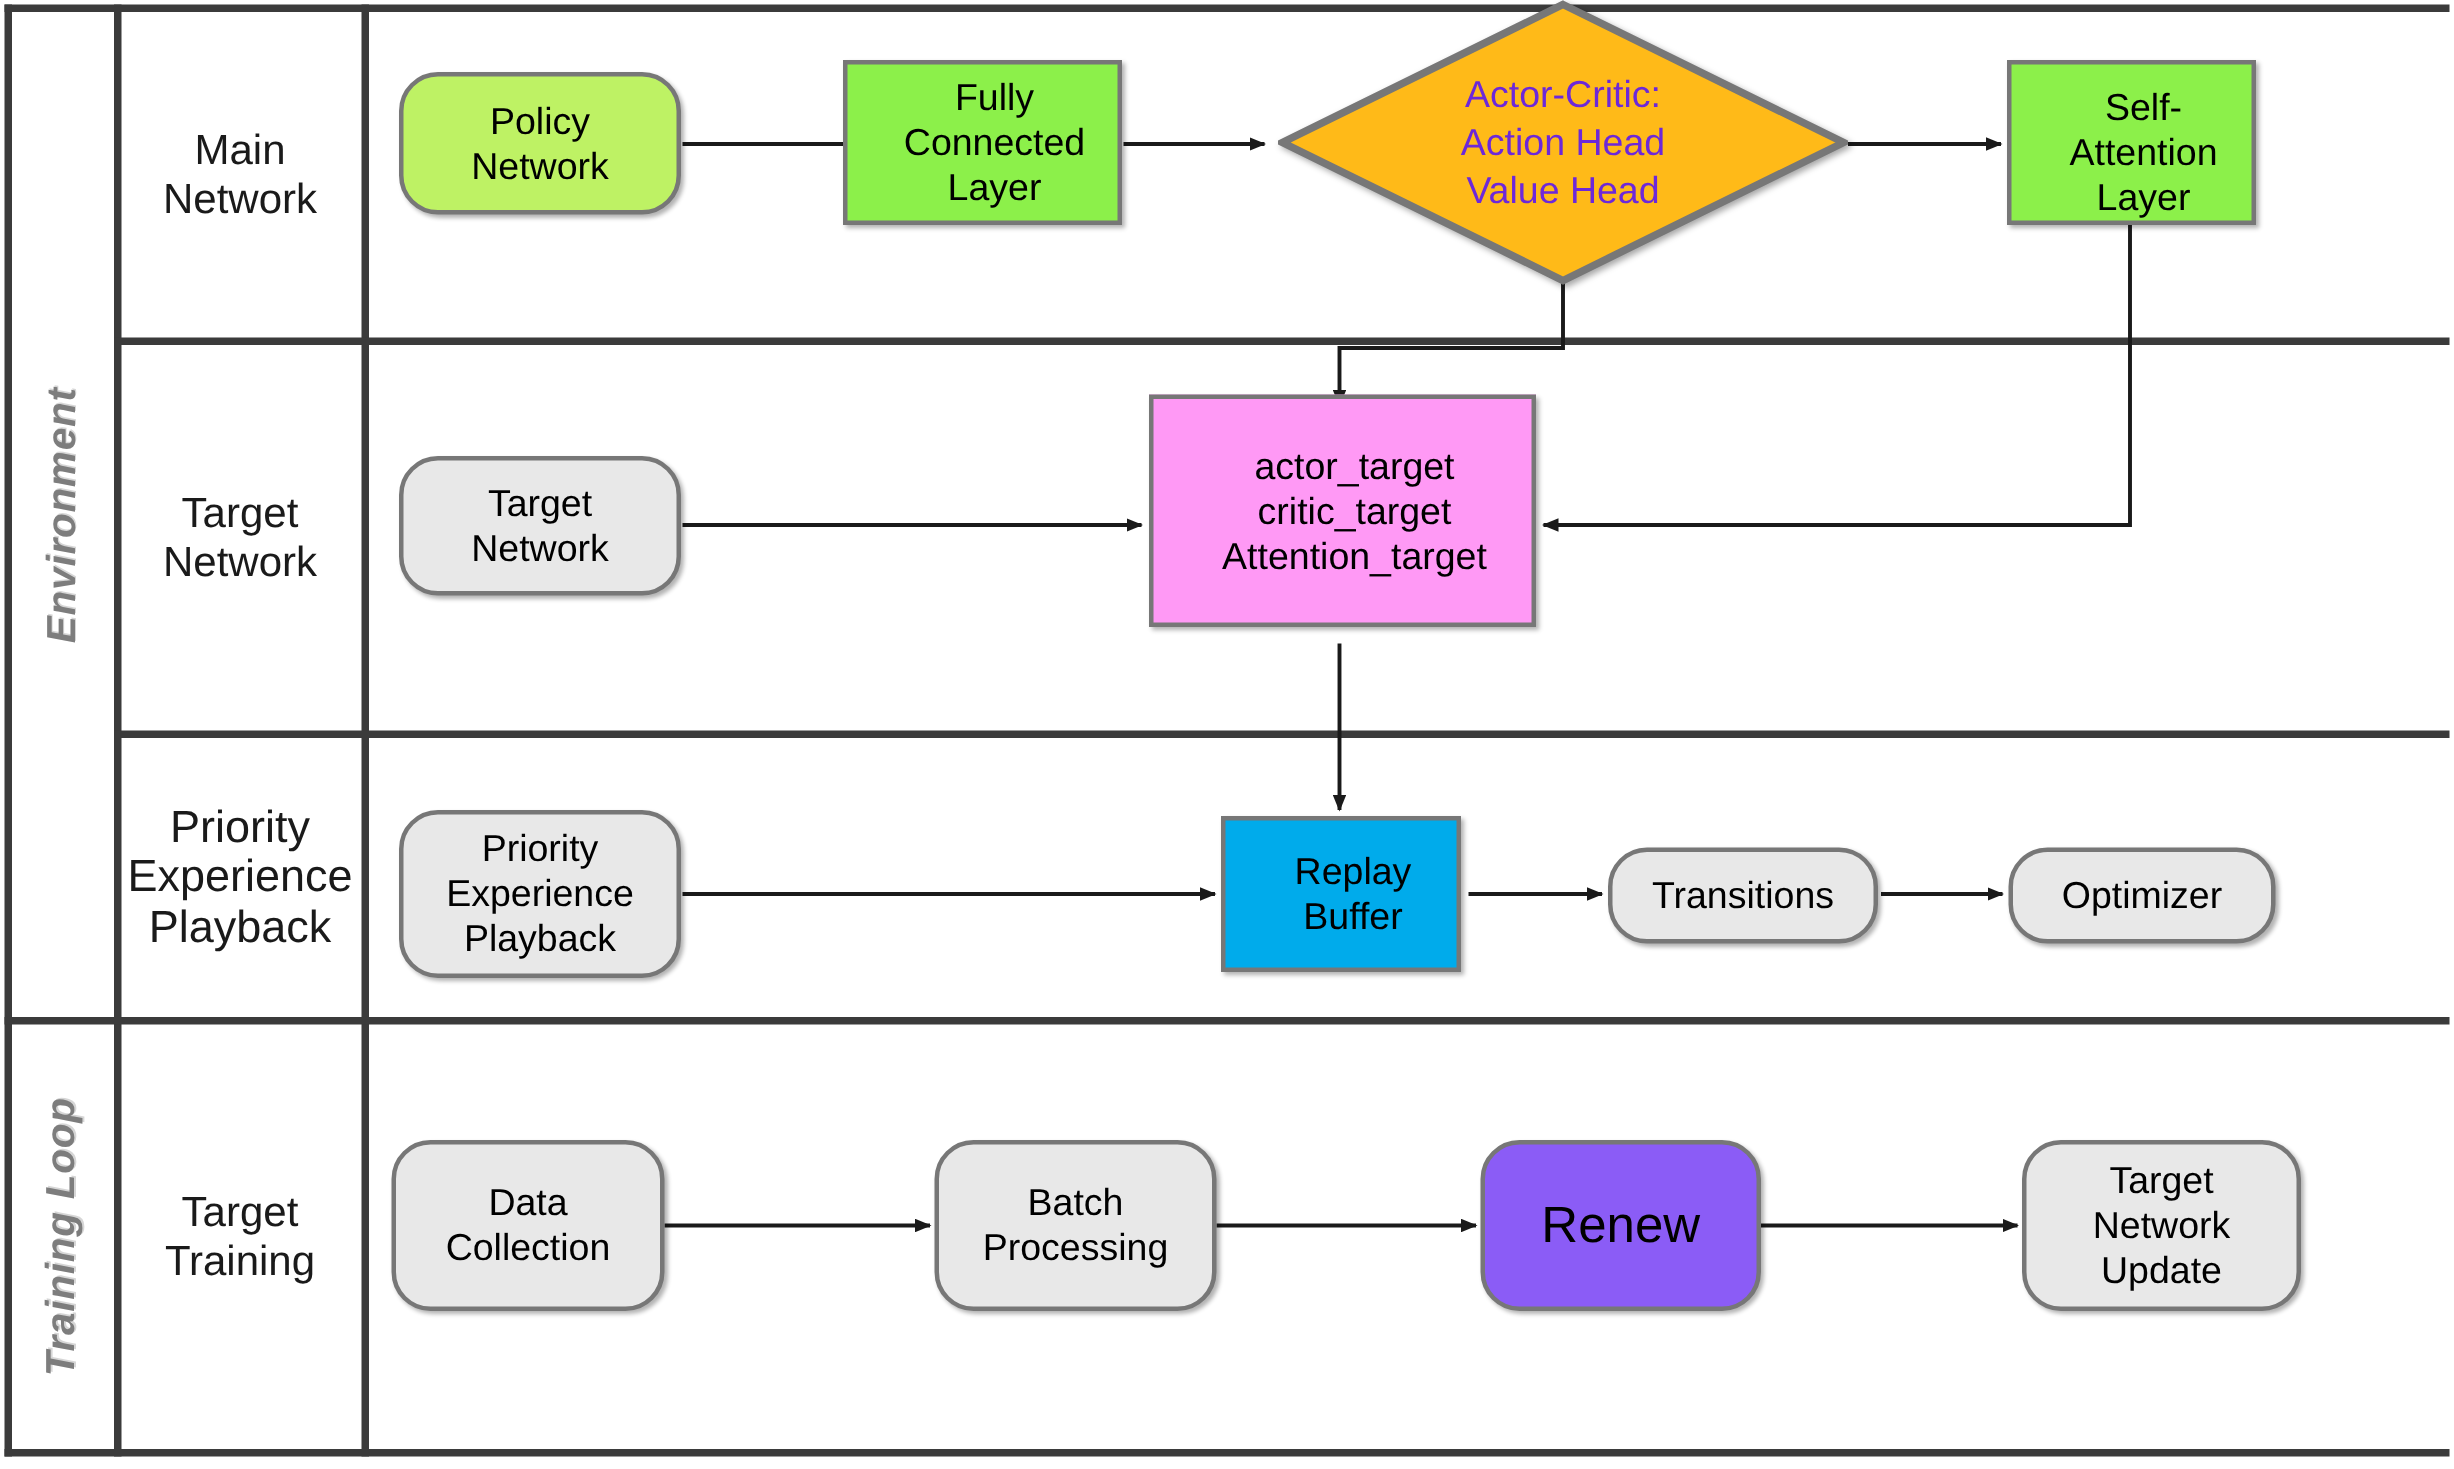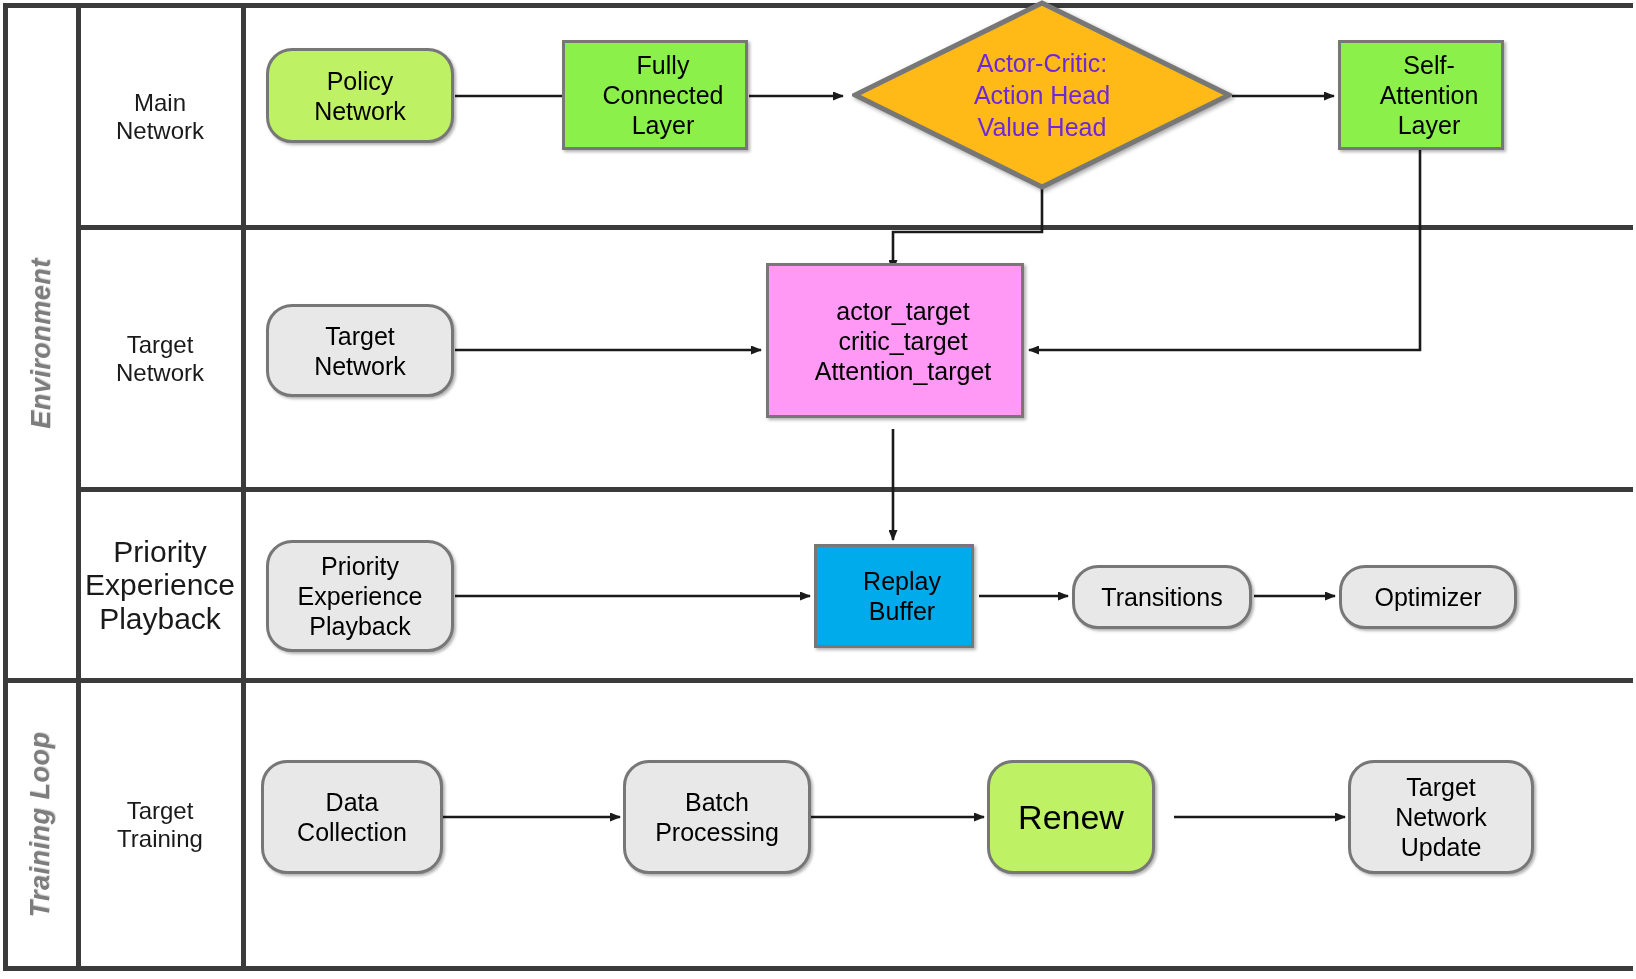--- a/index.html
+++ b/index.html
@@ -46,21 +46,21 @@
   }
 
   
   .row-label {
     position: absolute;
     display: flex;
     align-items: center;
     justify-content: center;
     text-align: center;
     color: #1a1a1a;
-    font-size: 24px;
+    font-size: 28px;
     line-height: 1.16;
     white-space: pre-line;
   }
   .row-label.small {
     font-size: 30px;
     line-height: 1.12;
   }
 
   
   .node {
@@ -208,21 +208,21 @@
 
   <div class="diamond-wrap" style="left:852px; top:0px; width:380px; height:190px;">
     <svg class="diamond-shape" viewBox="0 0 380 190" preserveAspectRatio="none">
       <polygon points="190,3 377,95 190,187 3,95" fill="#FFBA18" stroke="#777777" stroke-width="5"></polygon>
     </svg>
     <div class="diamond-text">Actor-Critic:
 Action Head
 Value Head</div>
   </div>
 
-  <div class="node rect" style="left:1338px; top:40px; width:166px; height:110px; background:#8CF04A;">
+  <div class="node rect" style="left:1338px; top:40px; width:166px; height:110px; background:#8CF04A;align-items:flex-end;">
     <span>Self-
 Attention
 Layer</span>
   </div>
 
   <div class="node rounded" style="left:266px; top:304px; width:188px; height:93px; background:#E8E8E8;">
     <span>Target
 Network</span>
   </div>
 
@@ -254,21 +254,21 @@
 
   <div class="node rounded" style="left:1339px; top:565px; width:178px; height:64px; background:#E8E8E8;">
     <span>Optimizer</span>
   </div>
 
   <div class="node rounded" style="left:623px; top:760px; width:188px; height:114px; background:#E8E8E8;">
     <span>Batch
 Processing</span>
   </div>
 
-  <div class="node rounded big-text" style="left:987px; top:760px; width:168px; height:114px; background:#bef264;">
+  <div class="node rounded big-text" style="left:987px; top:760px; width:187px; height:114px; background:#8b5cf6;">
     <span>Renew</span>
   </div>
 
   <div class="node rounded" style="left:1348px; top:760px; width:186px; height:114px; background:#E8E8E8;">
     <span>Target
 Network
 Update</span>
   </div>
 
 </div>

